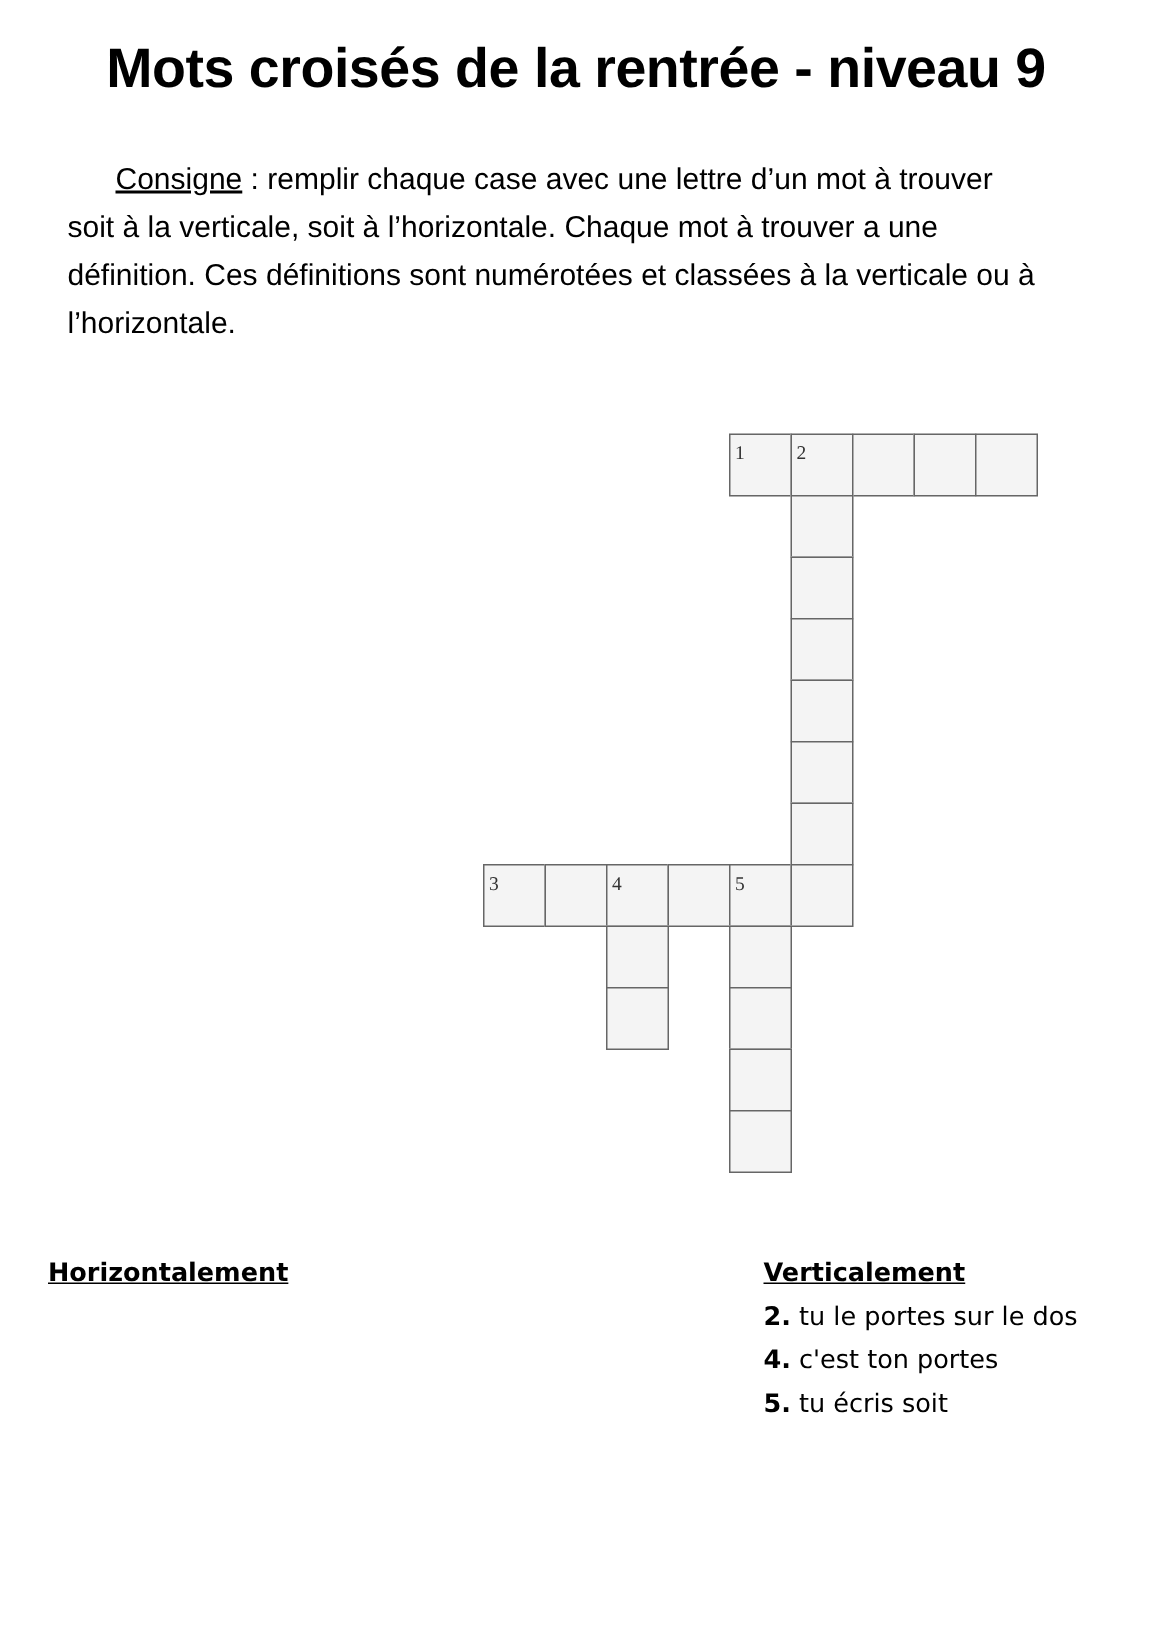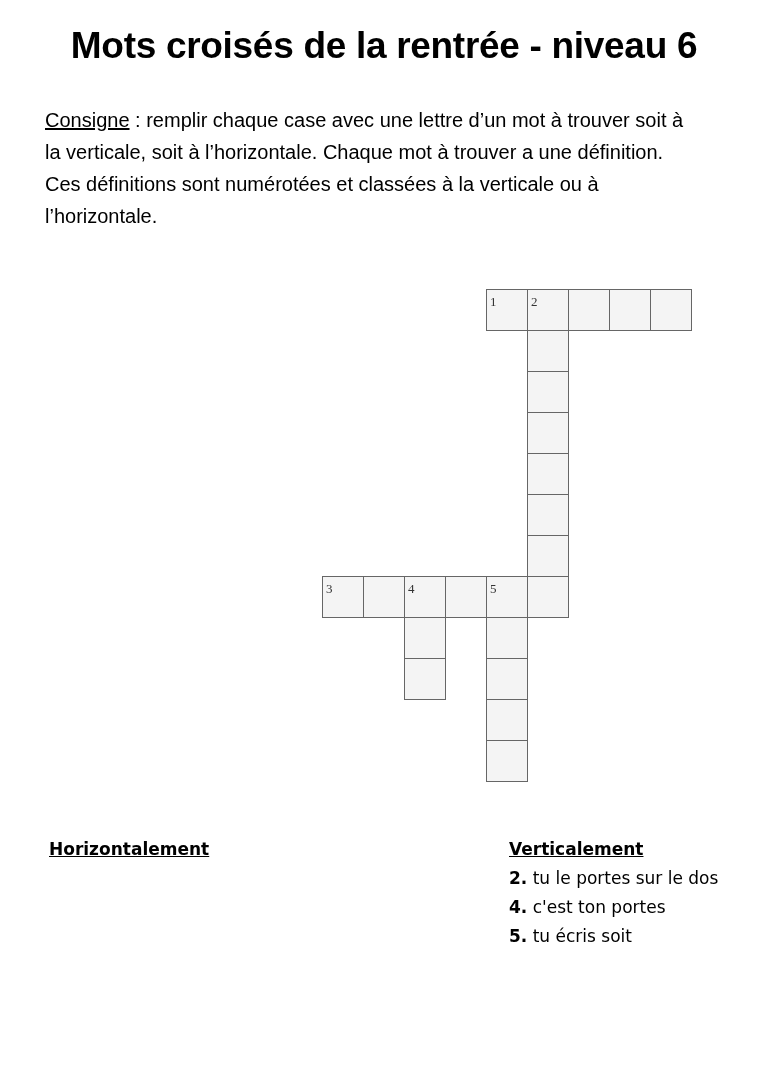--- a/index.html
+++ b/index.html
@@ -6,46 +6,46 @@
   body { width: 768px; height: 1086px; position: relative; overflow: hidden; color: #000; }
   .title {
     position: absolute; left: 0; top: 22px; width: 768px; text-align: center;
     font-family: "Liberation Sans", sans-serif; font-weight: bold; font-size: 37px;
     letter-spacing: -0.3px; line-height: 48px;
   }
   .instructions {
     position: absolute; left: 45px; top: 104px; width: 650px;
     font-family: "Liberation Sans", sans-serif; font-size: 20px; line-height: 32px;
   }
-  .instructions .label { text-decoration: underline; }
+  .instructions .label { text-decoration: underline; margin-left: 32px; }
   .grid { position: absolute; left: 0; top: 0; width: 768px; height: 800px; }
   .cell {
     position: absolute; width: 40px; height: 40px; box-sizing: border-box;
     background: #f4f4f4; border: 1.5px solid #666;
   }
   .cell .num {
     position: absolute; left: 3px; top: 4px;
     font-family: "Liberation Serif", serif; font-size: 13px; color: #333;
   }
   .cell input {
     position: absolute; left: 0; top: 0; width: 100%; height: 100%; box-sizing: border-box;
     border: none; background: transparent; text-align: center;
     font-family: "Liberation Sans", sans-serif; font-size: 20px; text-transform: uppercase;
     outline: none; padding: 0;
   }
   .clues { position: absolute; top: 835px; font-family: "DejaVu Sans", sans-serif; font-size: 17px; line-height: 29px; }
-  .clues.h { left: 32px; margin-left: 17px; }
+  .clues.h { left: 32px; }
   .clues.v { left: 509px; }
   .clues .head { font-weight: bold; text-decoration: underline; }
   .clues .n { font-weight: bold; }
 </style>
 </head>
 <body>
 
-<div class="title">Mots croisés de la rentrée - niveau 6</div>
+<div class="title">Mots croisés de la rentrée - niveau 9</div>
 
 <div class="instructions"><span class="label">Consigne</span><span> : remplir chaque case avec une lettre d’un mot à trouver soit à la verticale, soit à l’horizontale. Chaque mot à trouver a une définition. Ces définitions sont numérotées et classées à la verticale ou à l’horizontale.</span></div>
 
 <div class="grid" id="grid">
     <div class="cell" style="left: 486px; top: 289px; width: 42px; height: 42px; background: rgb(244, 244, 244); border-color: rgb(102, 102, 102);">
       <span class="num">1</span>
       <input maxlength="1" style="">
     </div>
     <div class="cell" style="left: 527px; top: 289px; width: 42px; height: 42px; background: rgb(244, 244, 244); border-color: rgb(102, 102, 102);">
       <span class="num">2</span>

